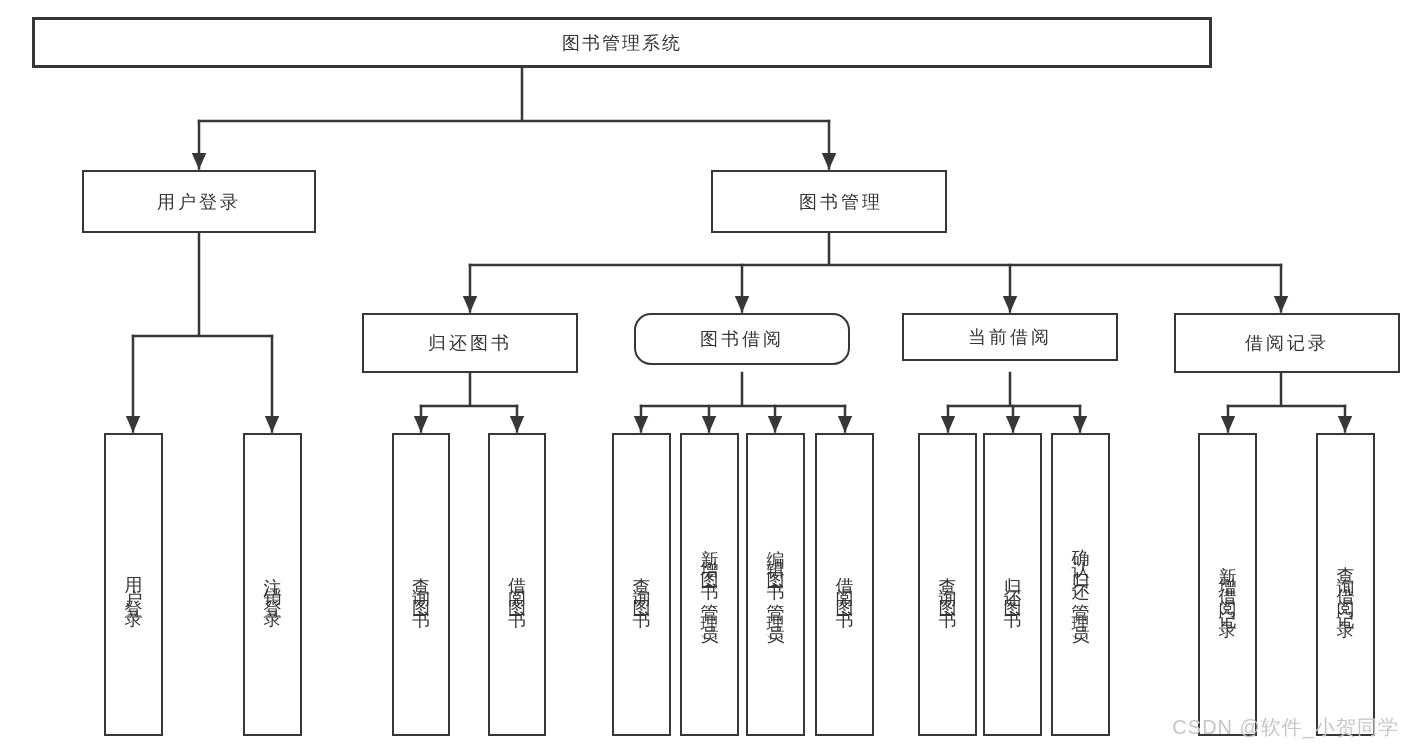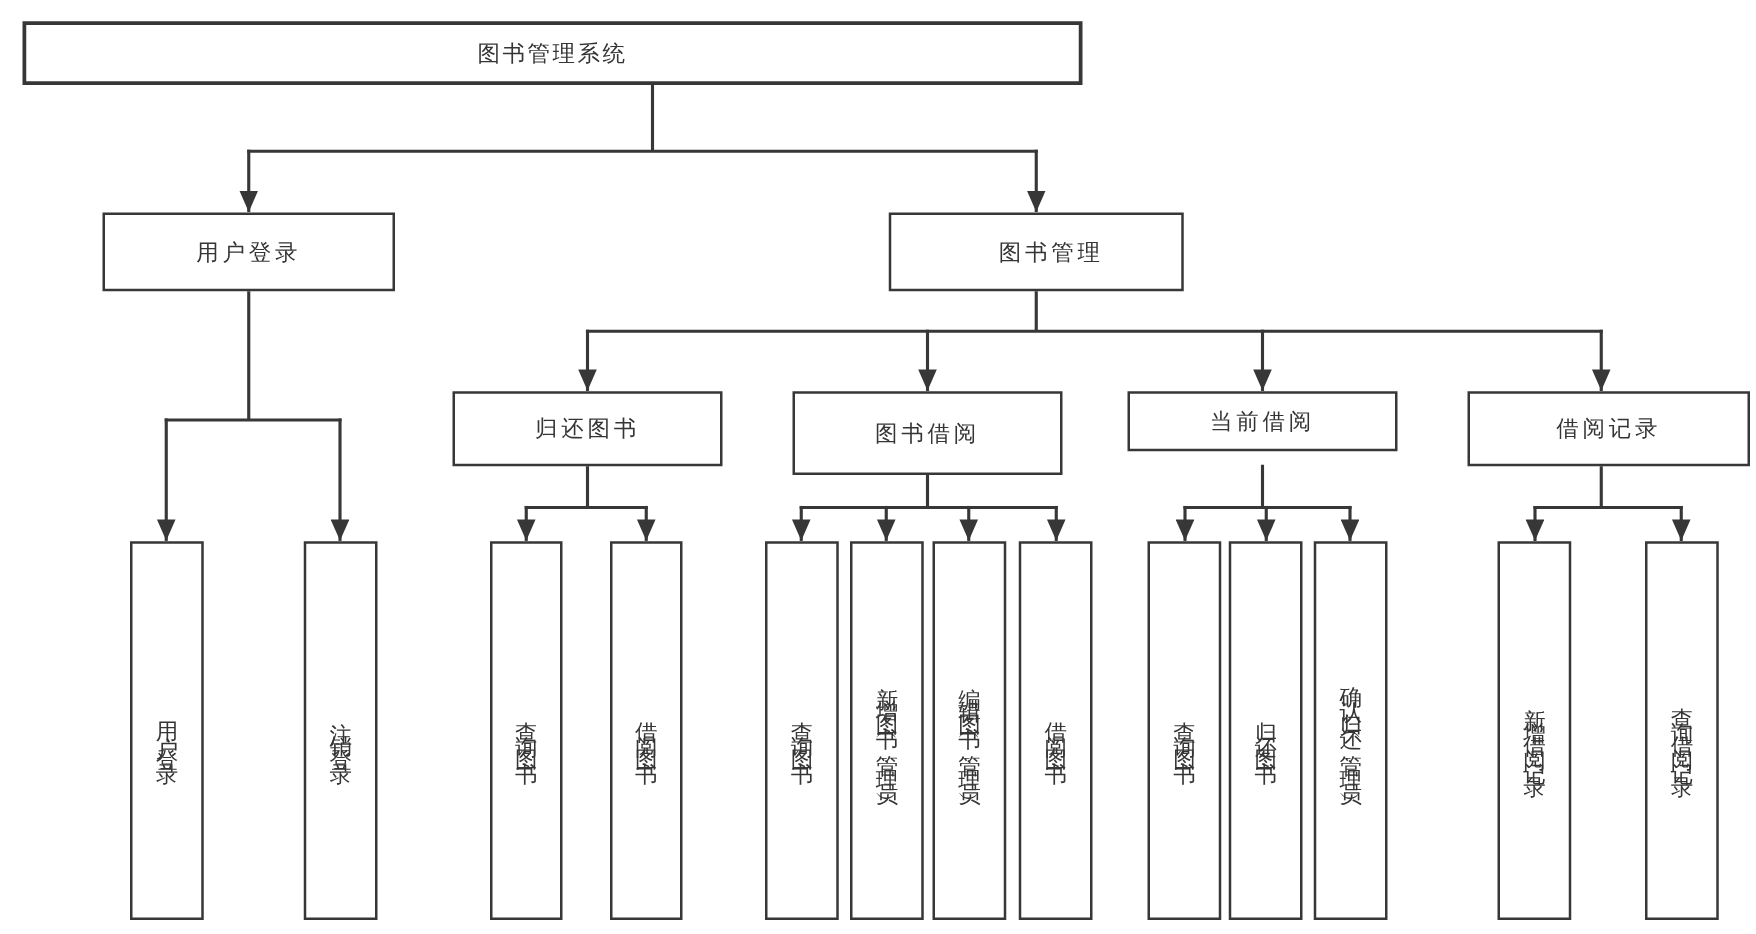--- a/index.html
+++ b/index.html
@@ -98,27 +98,27 @@
       <path d="M948,406 V431.5" marker-end="url(#arr)"></path>
       <path d="M1013,406 V431.5" marker-end="url(#arr)"></path>
       <path d="M1080,406 V431.5" marker-end="url(#arr)"></path>
 
       <path d="M1281,373 V406 M1228,406 H1345"></path>
       <path d="M1228,406 V431.5" marker-end="url(#arr)"></path>
       <path d="M1345,406 V431.5" marker-end="url(#arr)"></path>
     </g>
   </svg>
 
-  <div class="node root" style="left:18px; top:17px; width:848px; height:51px;">图书管理系统</div>
+  <div class="node root" style="left:32px; top:17px; width:1180px; height:51px;">图书管理系统</div>
 
   <div class="node lvl2" style="left:82px; top:170px; width:234px; height:63px;">用户登录</div>
   <div class="node lvl2" style="left:711px; top:170px; width:236px; height:63px;padding-left:24px;">图书管理</div>
 
   <div class="node lvl3" style="left:362px; top:313px; width:216px; height:60px;">归还图书</div>
-  <div class="node lvl3" style="left:634px; top:313px; width:216px; height:67px;">图书借阅</div>
+  <div class="node lvl3" style="left:634px; top:313px; width:216px; height:52px;border-radius:17px;">图书借阅</div>
   <div class="node lvl3" style="left:902px; top:313px; width:216px; height:48px;">当前借阅</div>
   <div class="node lvl3" style="left:1174px; top:313px; width:226px; height:60px;">借阅记录</div>
 
   <div class="node leaf" style="left:104px; top:433px; width:59px; height:303px;">
     <span class="vtext">用户登录</span>
   </div>
   <div class="node leaf" style="left:243px; top:433px; width:59px; height:303px;">
     <span class="vtext">注销登录</span>
   </div>
 
@@ -152,14 +152,15 @@
     <span class="vtext">确认归还（管理员）</span>
   </div>
 
   <div class="node leaf" style="left:1198px; top:433px; width:59px; height:303px;">
     <span class="vtext">新增借阅记录</span>
   </div>
   <div class="node leaf" style="left:1316px; top:433px; width:59px; height:303px;">
     <span class="vtext">查询借阅记录</span>
   </div>
 
+  <div class="watermark">CSDN @软件_小贺同学</div>
 
 </div>
 
 </body></html>

